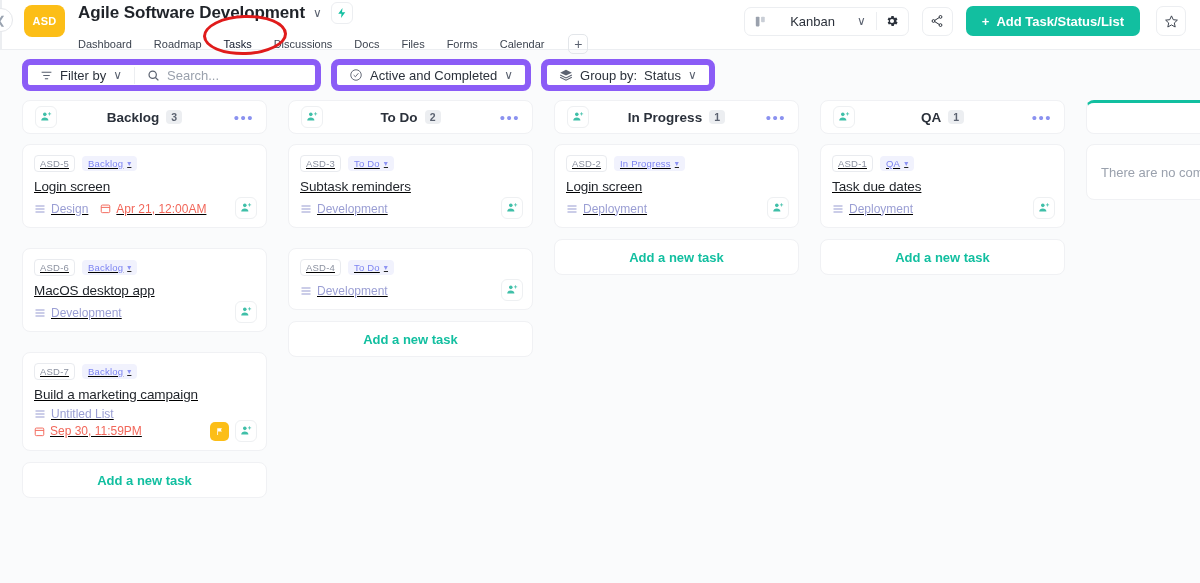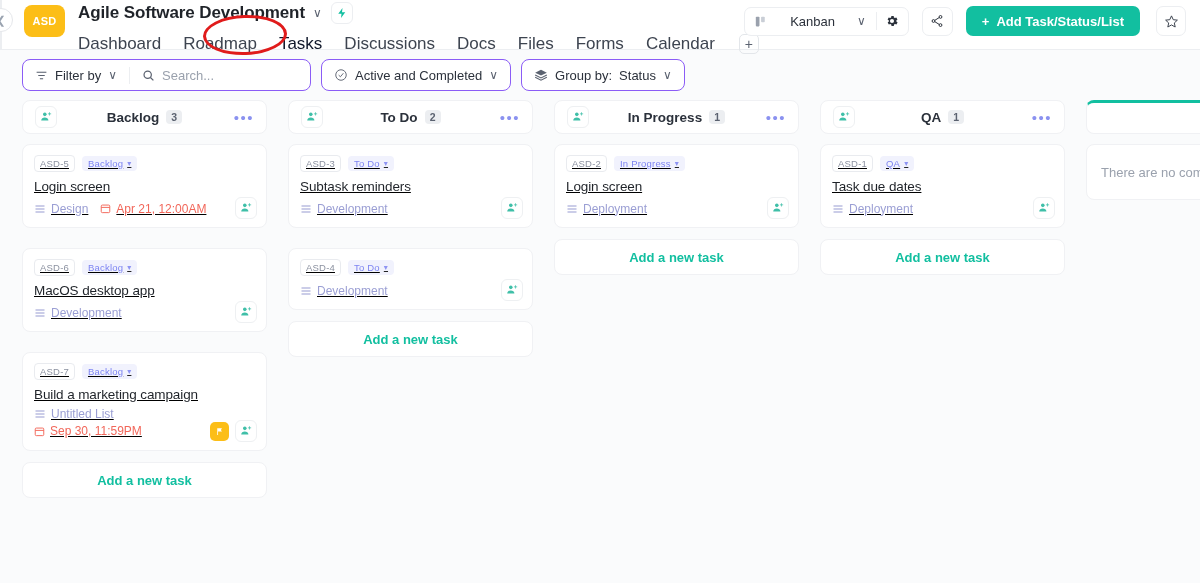--- a/index.html
+++ b/index.html
@@ -73,21 +73,21 @@
     margin-left: 1px;
   }
 
   .navtabs {
     display: flex; align-items: center;
     gap: 22px;
     margin-top: 9px;
     height: 20px;
   }
   .navtab {
-    font-size: 17px;
+    font-size: 11px;
     color: #3d4450;
     white-space: nowrap;
   }
   .navtab.active { color: #0f172a; }
   .navtab-add {
     width: 20px; height: 20px;
     border: 1px solid #e3e6ea;
     border-radius: 5px;
     display: flex; align-items: center; justify-content: center;
     color: #5b6270;
@@ -154,21 +154,21 @@
   .filterbar {
     height: 50px;
     display: flex; align-items: center;
     padding-left: 22px;
     gap: 10px;
     background: #fafbfc;
   }
   .fgroup {
     display: flex; align-items: center;
     background: #fff;
-    border: 1px solid #8b5cf6;
+    border: 6px solid #8b5cf6;
     border-radius: 8px;
     height: 32px;
   }
   .fitem {
     display: flex; align-items: center; gap: 7px;
     padding: 0 12px;
     font-size: 13px;
     color: #2b313b;
     height: 100%;
     white-space: nowrap;

